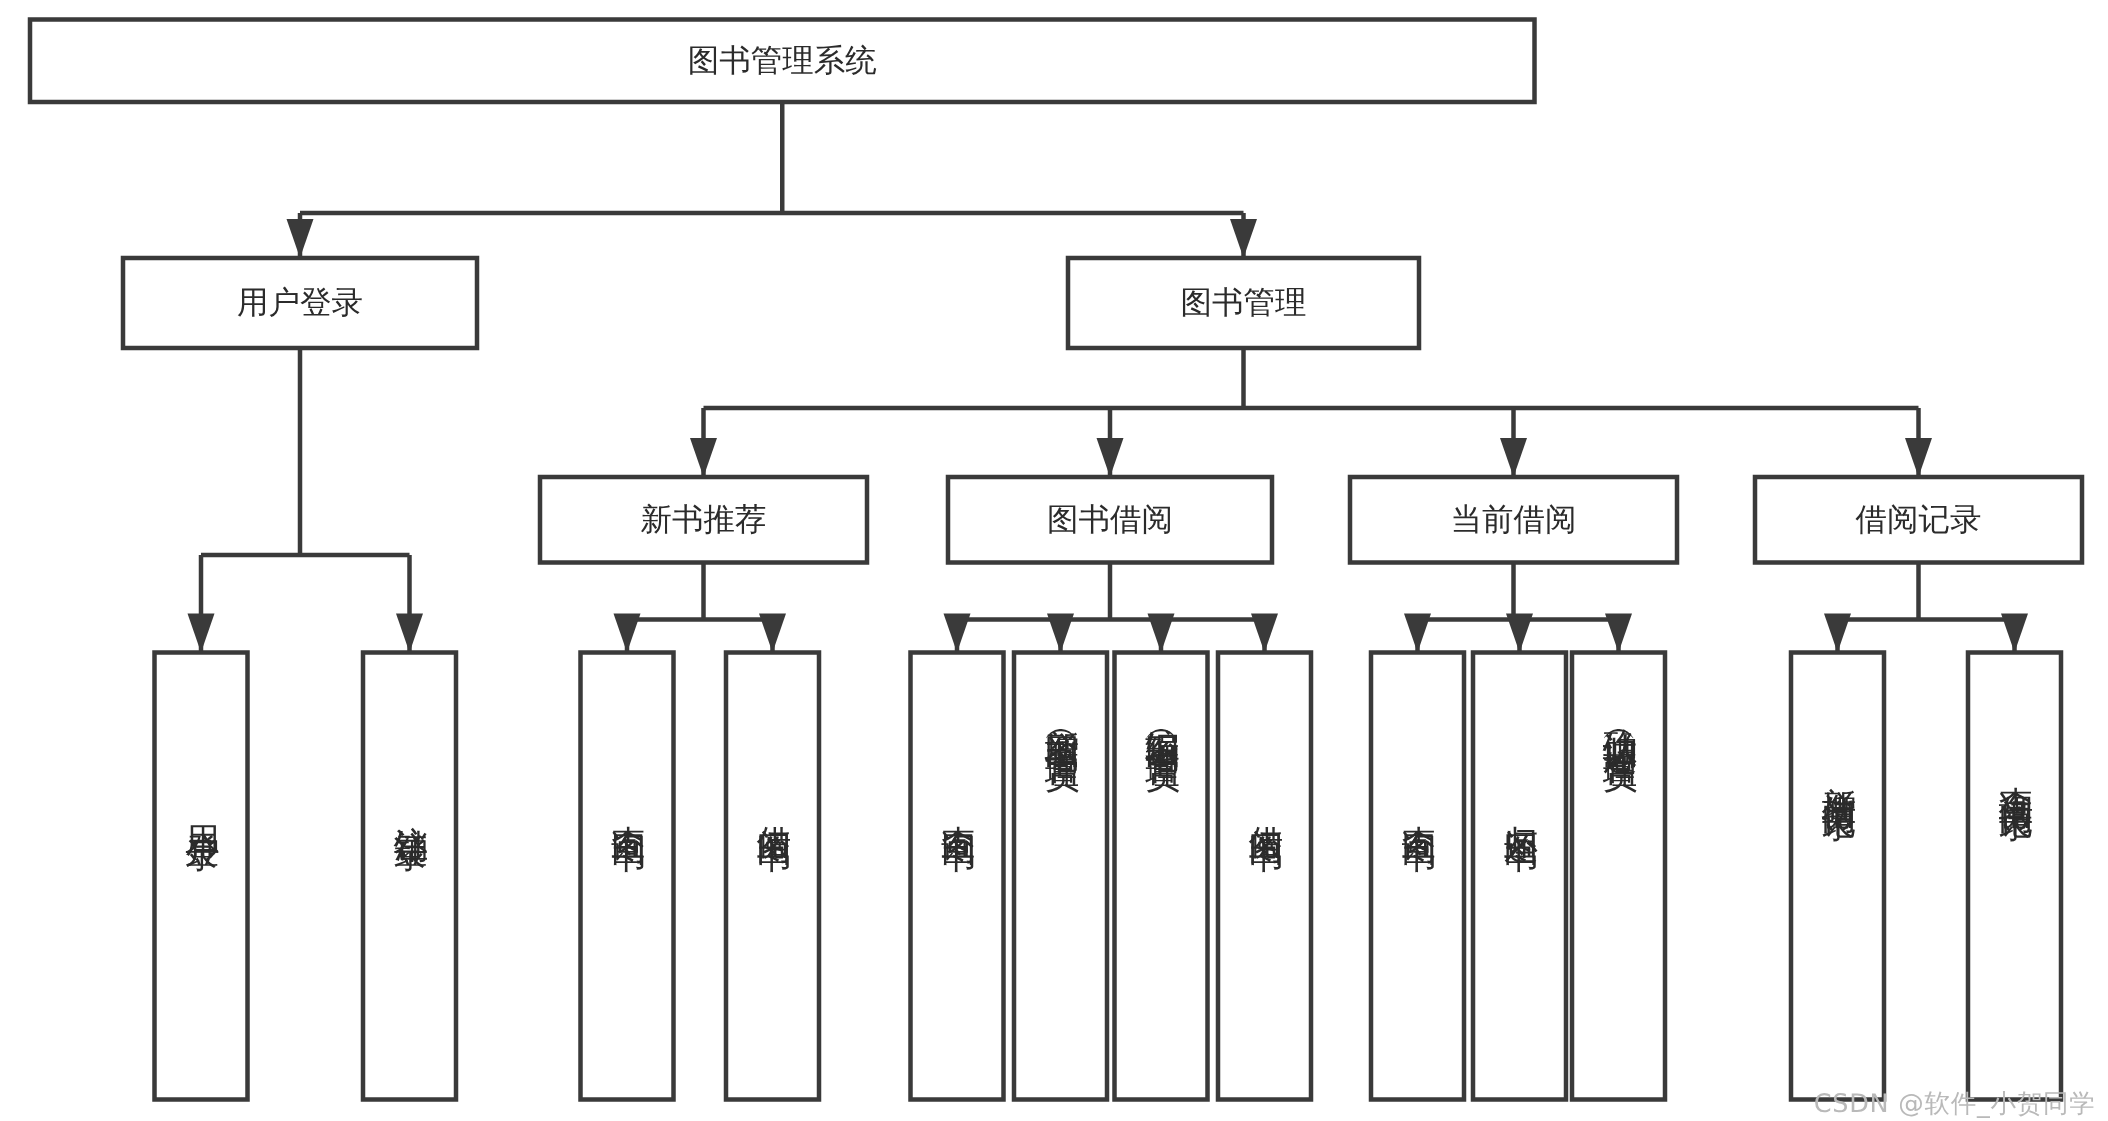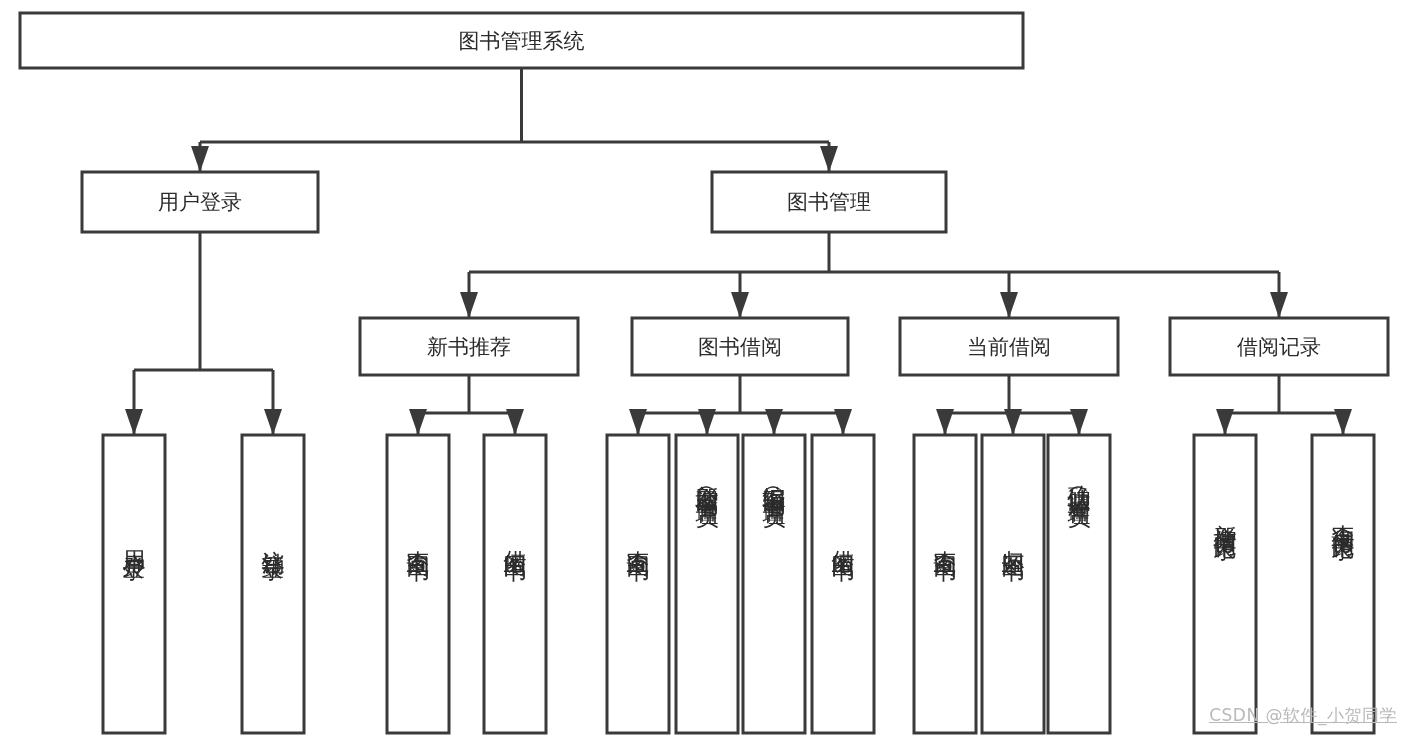--- a/index.html
+++ b/index.html
@@ -62,27 +62,26 @@
     font-family: "DejaVu Sans", "Liberation Sans", sans-serif;
     font-size: 23px;
     line-height: 1;
     letter-spacing: 3px;
     color: #2b2b2b;
     white-space: nowrap;
   }
   #watermark {
     position: absolute;
     right: 8px;
-    bottom: 20px;
+    bottom: 0;
     font-family: "DejaVu Sans", "Liberation Sans", sans-serif;
     font-size: 17px;
     color: #b9b9b9;
     letter-spacing: 0.5px;
     white-space: nowrap;
-    text-decoration: underline;
   }
 </style>
 </head>
 <body>
 
 <div id="diagram-root">
 
   <svg id="tree-svg" viewBox="0 0 1405 747">
     <g id="connector-layer">
         <path d="M 521.5 68 L 521.5 142" class="connector"></path>

